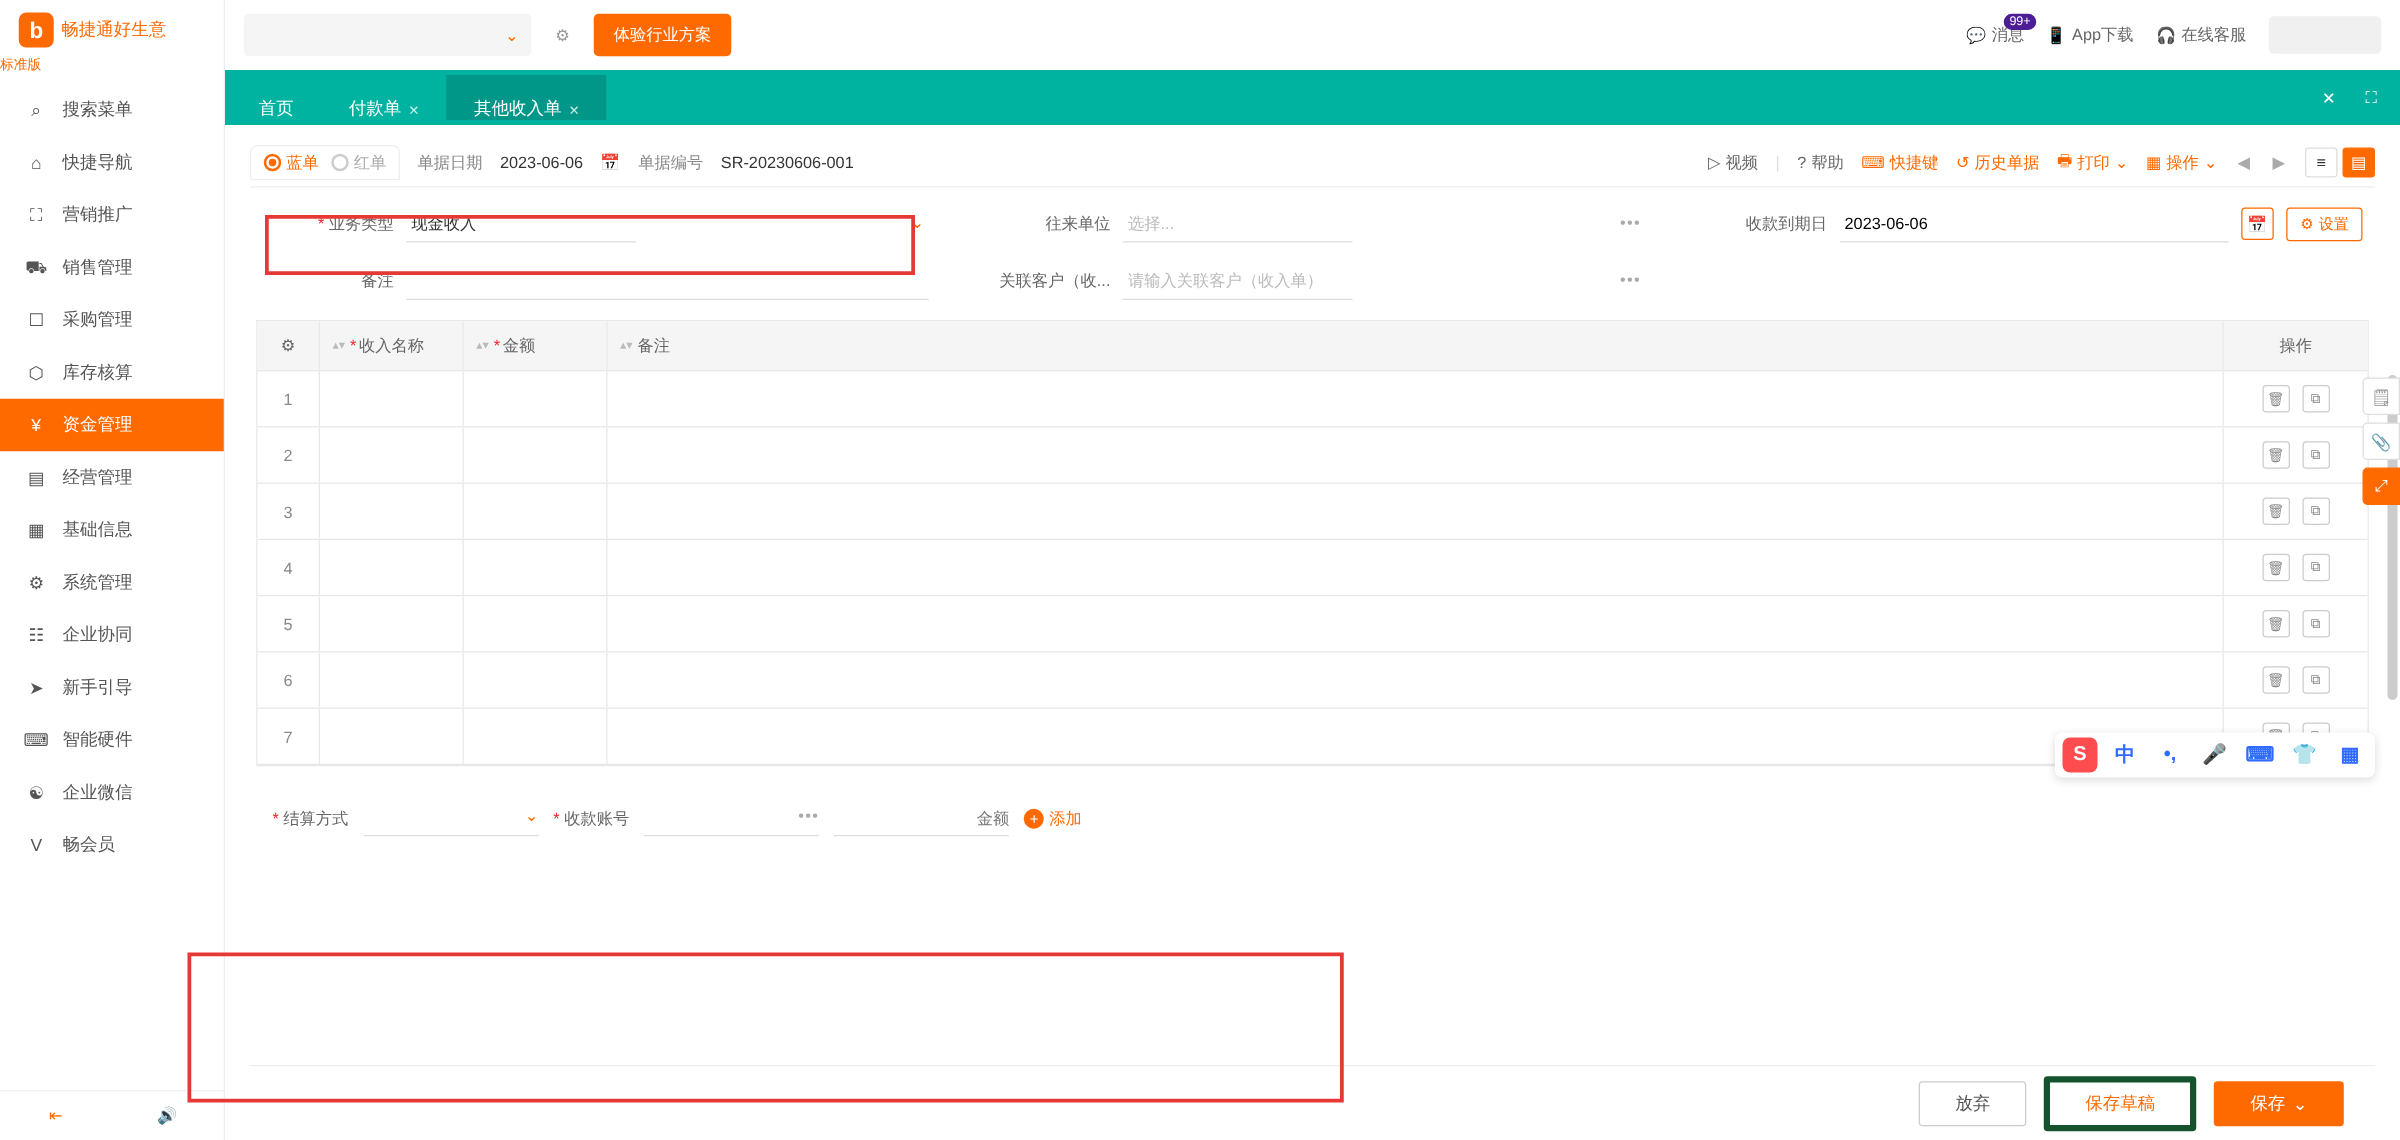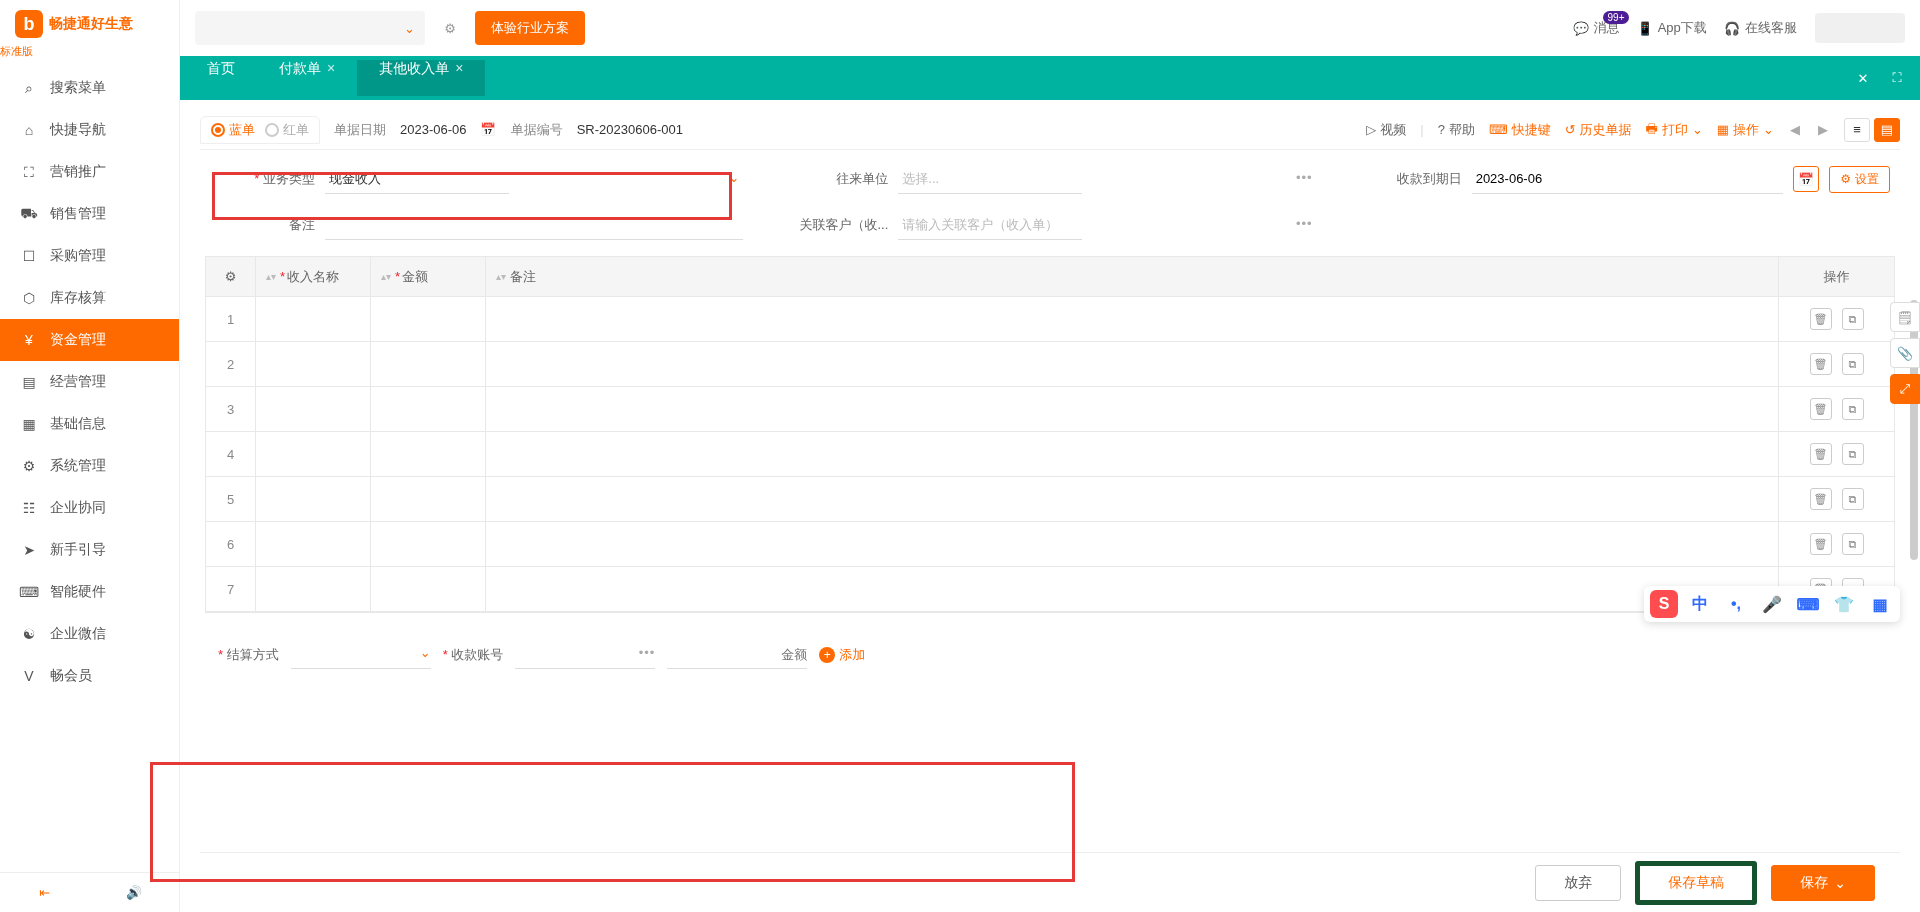--- a/index.html
+++ b/index.html
@@ -3,21 +3,21 @@
 <meta charset="utf-8">
 <style>
 * { box-sizing: border-box; margin: 0; padding: 0; }
 body { font-family: "Microsoft YaHei", Arial, sans-serif; font-size: 13px; color: #333; background: #fff; overflow: hidden; }
 .app { display: flex; height: 912px; width: 1920px; }
 
 
 .sidebar { width: 180px; background: #fff; border-right: 1px solid #eee; display: flex; flex-direction: column; }
 .logo-area { padding: 10px 15px; display: flex; align-items: center; gap: 6px; }
 .logo-icon { width: 28px; height: 28px; background: #ff6a00; border-radius: 6px; display: flex; align-items: center; justify-content: center; color: #fff; font-weight: bold; font-size: 18px; }
-.logo-text { color: #ff6a00; font-size: 14px; font-weight: 700; }
+.logo-text { color: #ff6a00; font-size: 14px; font-weight: 400; }
 .logo-sub { color: #ff6a00; font-size: 11px; margin-top: -4px; margin-bottom: 8px; }
 .menu { flex: 1; }
 .menu-item { display: flex; align-items: center; gap: 12px; padding: 12px 20px; color: #555; cursor: pointer; font-size: 14px; }
 .menu-item.active { background: #ff6a00; color: #fff; }
 .menu-icon { width: 18px; height: 18px; display: inline-flex; align-items: center; justify-content: center; }
 .sidebar-footer { display: flex; border-top: 1px solid #eee; }
 .sb-foot-btn { flex: 1; padding: 12px; text-align: center; color: #ff6a00; cursor: pointer; }
 
 
 .main { flex: 1; display: flex; flex-direction: column; background: #f5f5f5; position: relative; }
@@ -27,21 +27,21 @@
 .org-sel { width: 230px; height: 34px; background: #f5f5f5; border-radius: 4px; display:flex; align-items:center; justify-content: space-between; padding: 0 10px; color:#999;}
 .gear-btn { width: 30px; height: 30px; display:flex; align-items:center; justify-content:center; color:#999; cursor:pointer;}
 .cta-btn { background: #ff6a00; color: #fff; padding: 8px 16px; border-radius: 4px; cursor: pointer; font-size: 13px; }
 .header-right { margin-left: auto; display: flex; align-items: center; gap: 18px; }
 .hr-item { display: flex; align-items: center; gap: 4px; color: #666; cursor: pointer; position: relative; }
 .badge { background: #4c1d95; color: #fff; font-size: 10px; border-radius: 8px; padding: 1px 5px; position: absolute; top: -8px; right: -10px; }
 .avatar-block { width: 90px; height: 30px; background: #f0f0f0; border-radius: 4px; }
 
 
 .tabs-bar { height: 44px; background: #00b3a1; display: flex; align-items: center; padding-left: 5px; }
-.tab { padding: 0 22px; height: 36px; display: flex; align-items: flex-start; color: #fff; cursor: pointer; gap: 6px; font-size: 14px;}
+.tab { padding: 0 22px; height: 36px; display: flex; align-items: flex-end; color: #fff; cursor: pointer; gap: 6px; font-size: 14px;}
 .tab.active { background: #009688; }
 .tab-close { font-size: 14px; opacity: 0.8; }
 .tabs-right { margin-left: auto; display: flex; align-items: center; gap: 4px; padding-right: 8px; }
 .tabs-right-btn { width: 30px; height: 30px; display:flex; align-items:center; justify-content:center; color:#fff; cursor:pointer;}
 
 
 .content { flex: 1; background: #fff; margin: 0; padding: 10px 20px 0 20px; display: flex; flex-direction: column; position: relative; }
 
 
 .toolbar { display: flex; align-items: center; gap: 14px; height: 40px; border-bottom: 1px solid #eee; font-size: 13px; }

